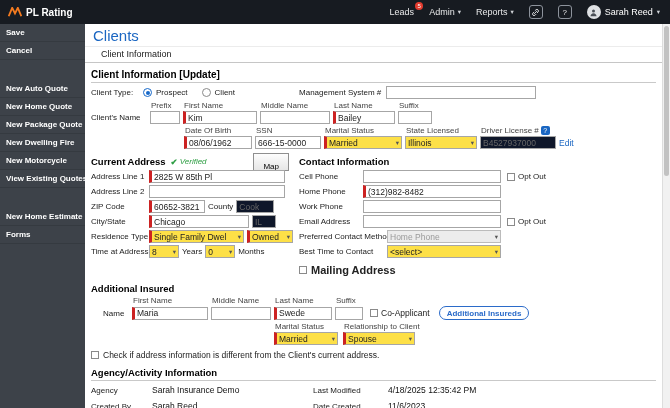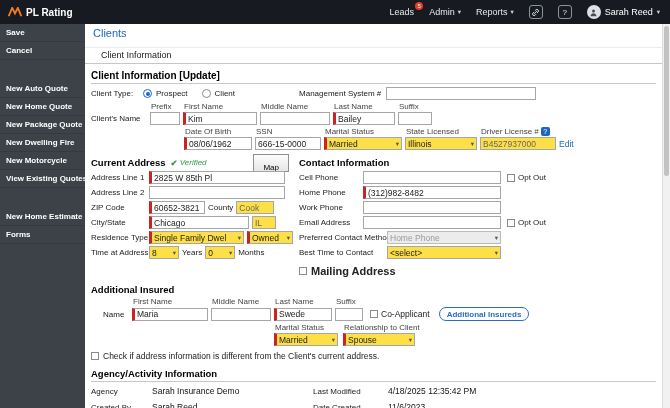--- a/index.html
+++ b/index.html
@@ -18,33 +18,33 @@
   .avatar { width:14px; height:14px; border-radius:50%; background:#dfe1e4; display:flex; align-items:center; justify-content:center; }
 
   
   .sidebar { position:absolute; top:24px; left:0; width:85px; bottom:0; background:#3d4249; }
   .side-item { color:#fff; font-weight:bold; font-size:8px; padding:4px 4px 4px 6px; white-space:nowrap; overflow:hidden; cursor:pointer; border-bottom:1px solid rgba(0,0,0,.12); }
   .side-item.gap { margin-top:20px; }
 
   
   .content { position:absolute; top:24px; left:85px; right:0; bottom:0; background:#fff; }
   .crumbs { border-bottom:1px solid #c6c6c6; }
-  .crumb-root { display:block; padding:3px 0 8px 8px; color:#1a66c2; font-size:11px; text-decoration:none; cursor:pointer; border-bottom:1px solid #ececec; }
+  .crumb-root { display:block; padding:3px 0 2px 8px; color:#1a66c2; font-size:15px; text-decoration:none; cursor:pointer; border-bottom:1px solid #ececec; }
   .crumb-cur { padding:2px 0 3px 16px; font-size:9px; color:#222; }
 
   .form { padding:4px 14px 0 6px; }
   .sec-title { font-size:10px; font-weight:bold; color:#000; margin:2px 0 1px; }
   .sec-title2 { font-size:9.5px; font-weight:bold; color:#000; }
   .rule { border-top:1px solid #c9c9c9; margin:2px 0 3px; }
   .row { display:flex; align-items:center; margin:2px 0; }
   .lbl { font-size:8px; color:#1a1a1a; white-space:nowrap; }
   .colh { font-size:8px; color:#444; white-space:nowrap; padding-left:1px; }
   .inp { height:13px; border:1px solid #a6a6a6; font:8.5px "Liberation Sans",sans-serif; padding:0 2px; background:#fff; color:#222; width:100%; }
   .inp.req, .dd.req { border-left:3px solid #cc2222; }
-  .inp.ro { background:#fde047; color:#666; }
+  .inp.ro { background:#0f172a; color:#666; }
   .dd { height:13px; border:1px solid #a6a6a6; background:#fde047; display:inline-flex; align-items:center; padding:0 2px; font-size:8.5px; cursor:pointer; }
   .dd-txt { flex:1; overflow:hidden; white-space:nowrap; }
   .dd-arrow { flex:none; font-size:6.5px; color:#555; margin-left:2px; }
   .dd.dis { background:#ececec; color:#9a9a9a; border-color:#bbb; }
   .radio { width:9px; height:9px; border:1px solid #8a8a8a; border-radius:50%; background:#fff; display:inline-block; position:relative; cursor:pointer; flex:none; }
   .radio.on { border-color:#1668c9; }
   .radio.on::after { content:""; position:absolute; left:1.5px; top:1.5px; right:1.5px; bottom:1.5px; background:#1668c9; border-radius:50%; }
   .cb { width:8px; height:8px; border:1px solid #8a8a8a; background:#fff; display:inline-block; cursor:pointer; flex:none; }
   .link { color:#1a66c2; text-decoration:none; font-size:8.5px; cursor:pointer; }
   .qicon { display:inline-block; width:9px; height:9px; background:#1a66c2; color:#fff; font-size:7px; line-height:9px; text-align:center; border-radius:2px; margin-left:2px; cursor:pointer; }

